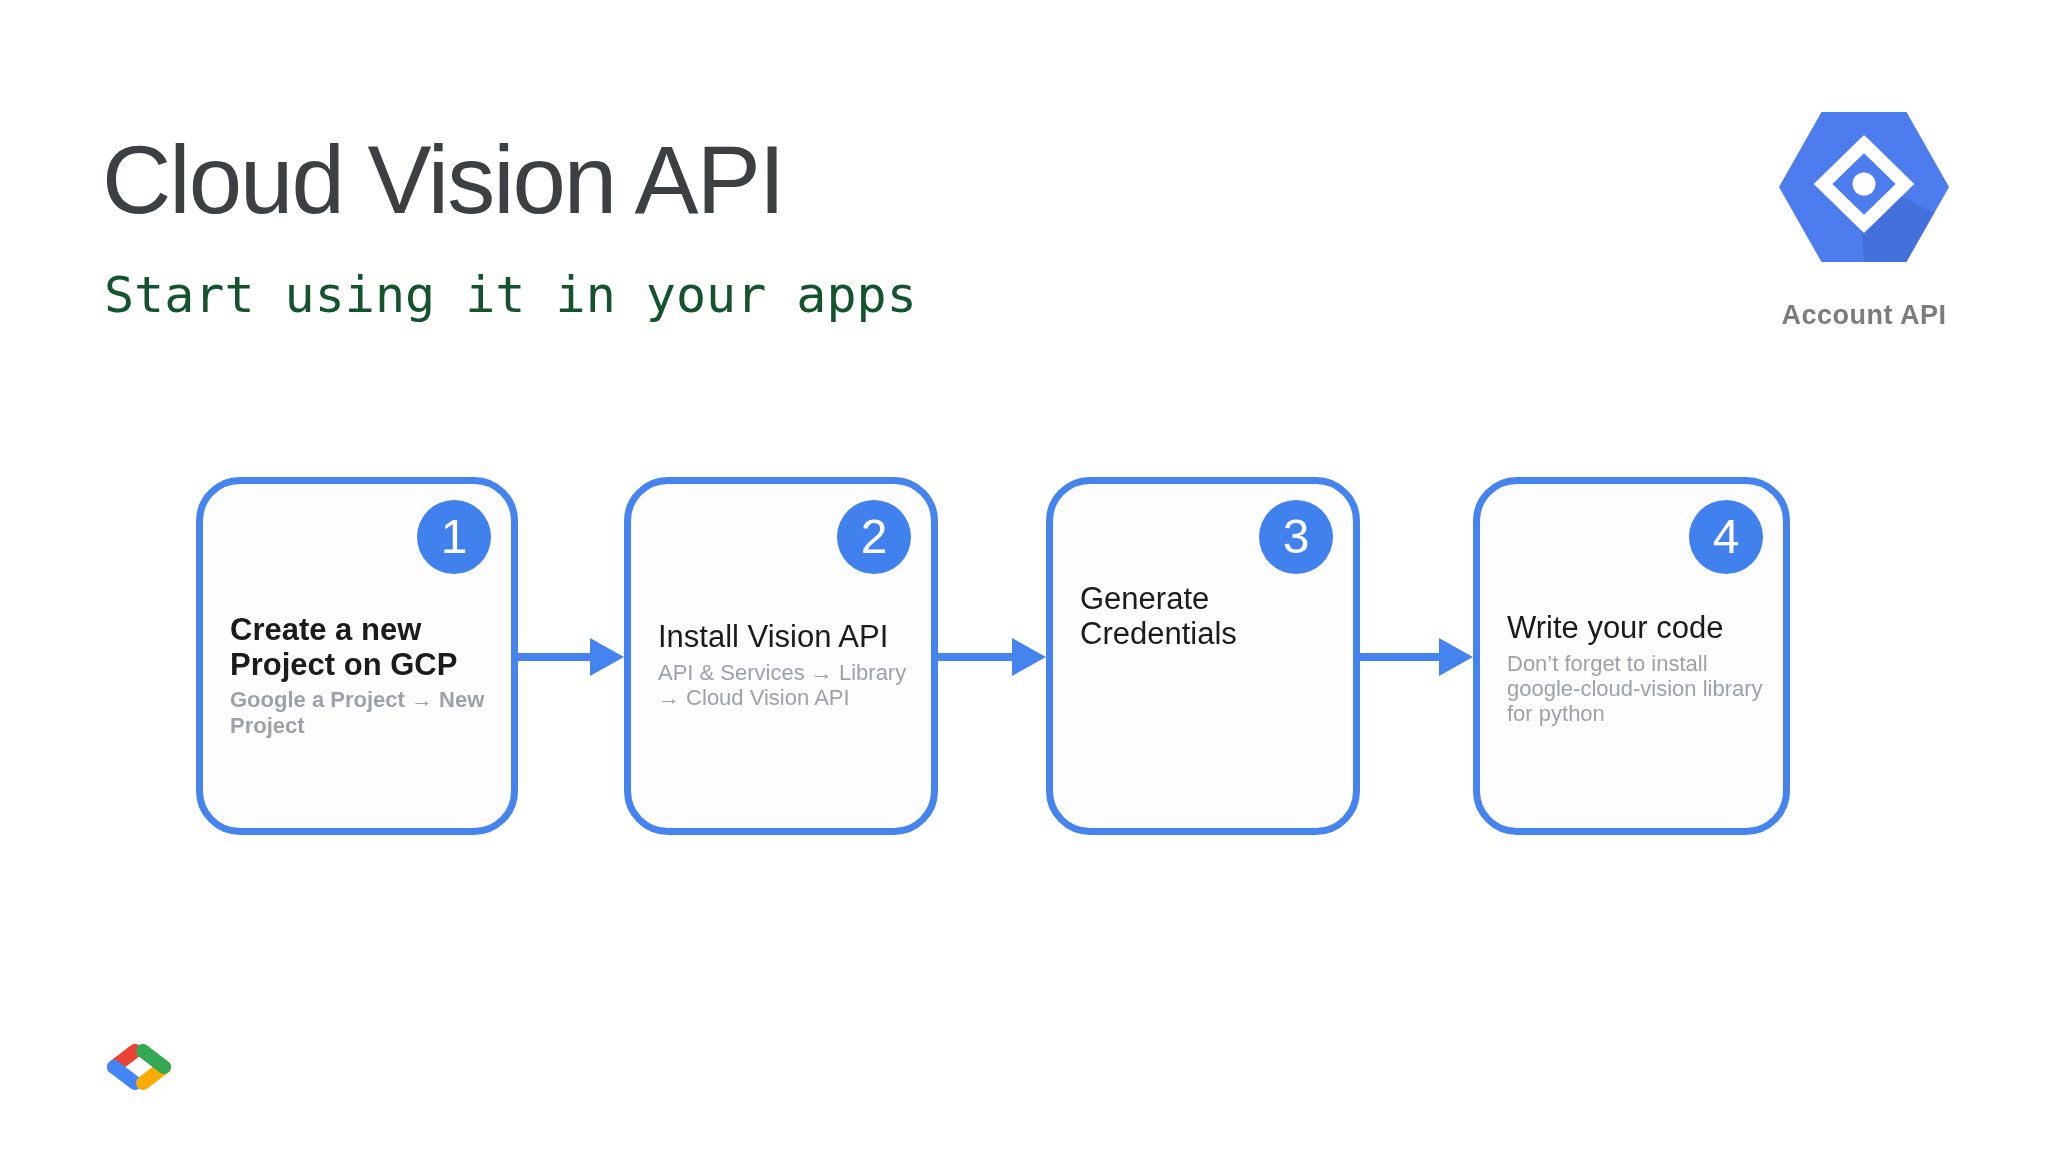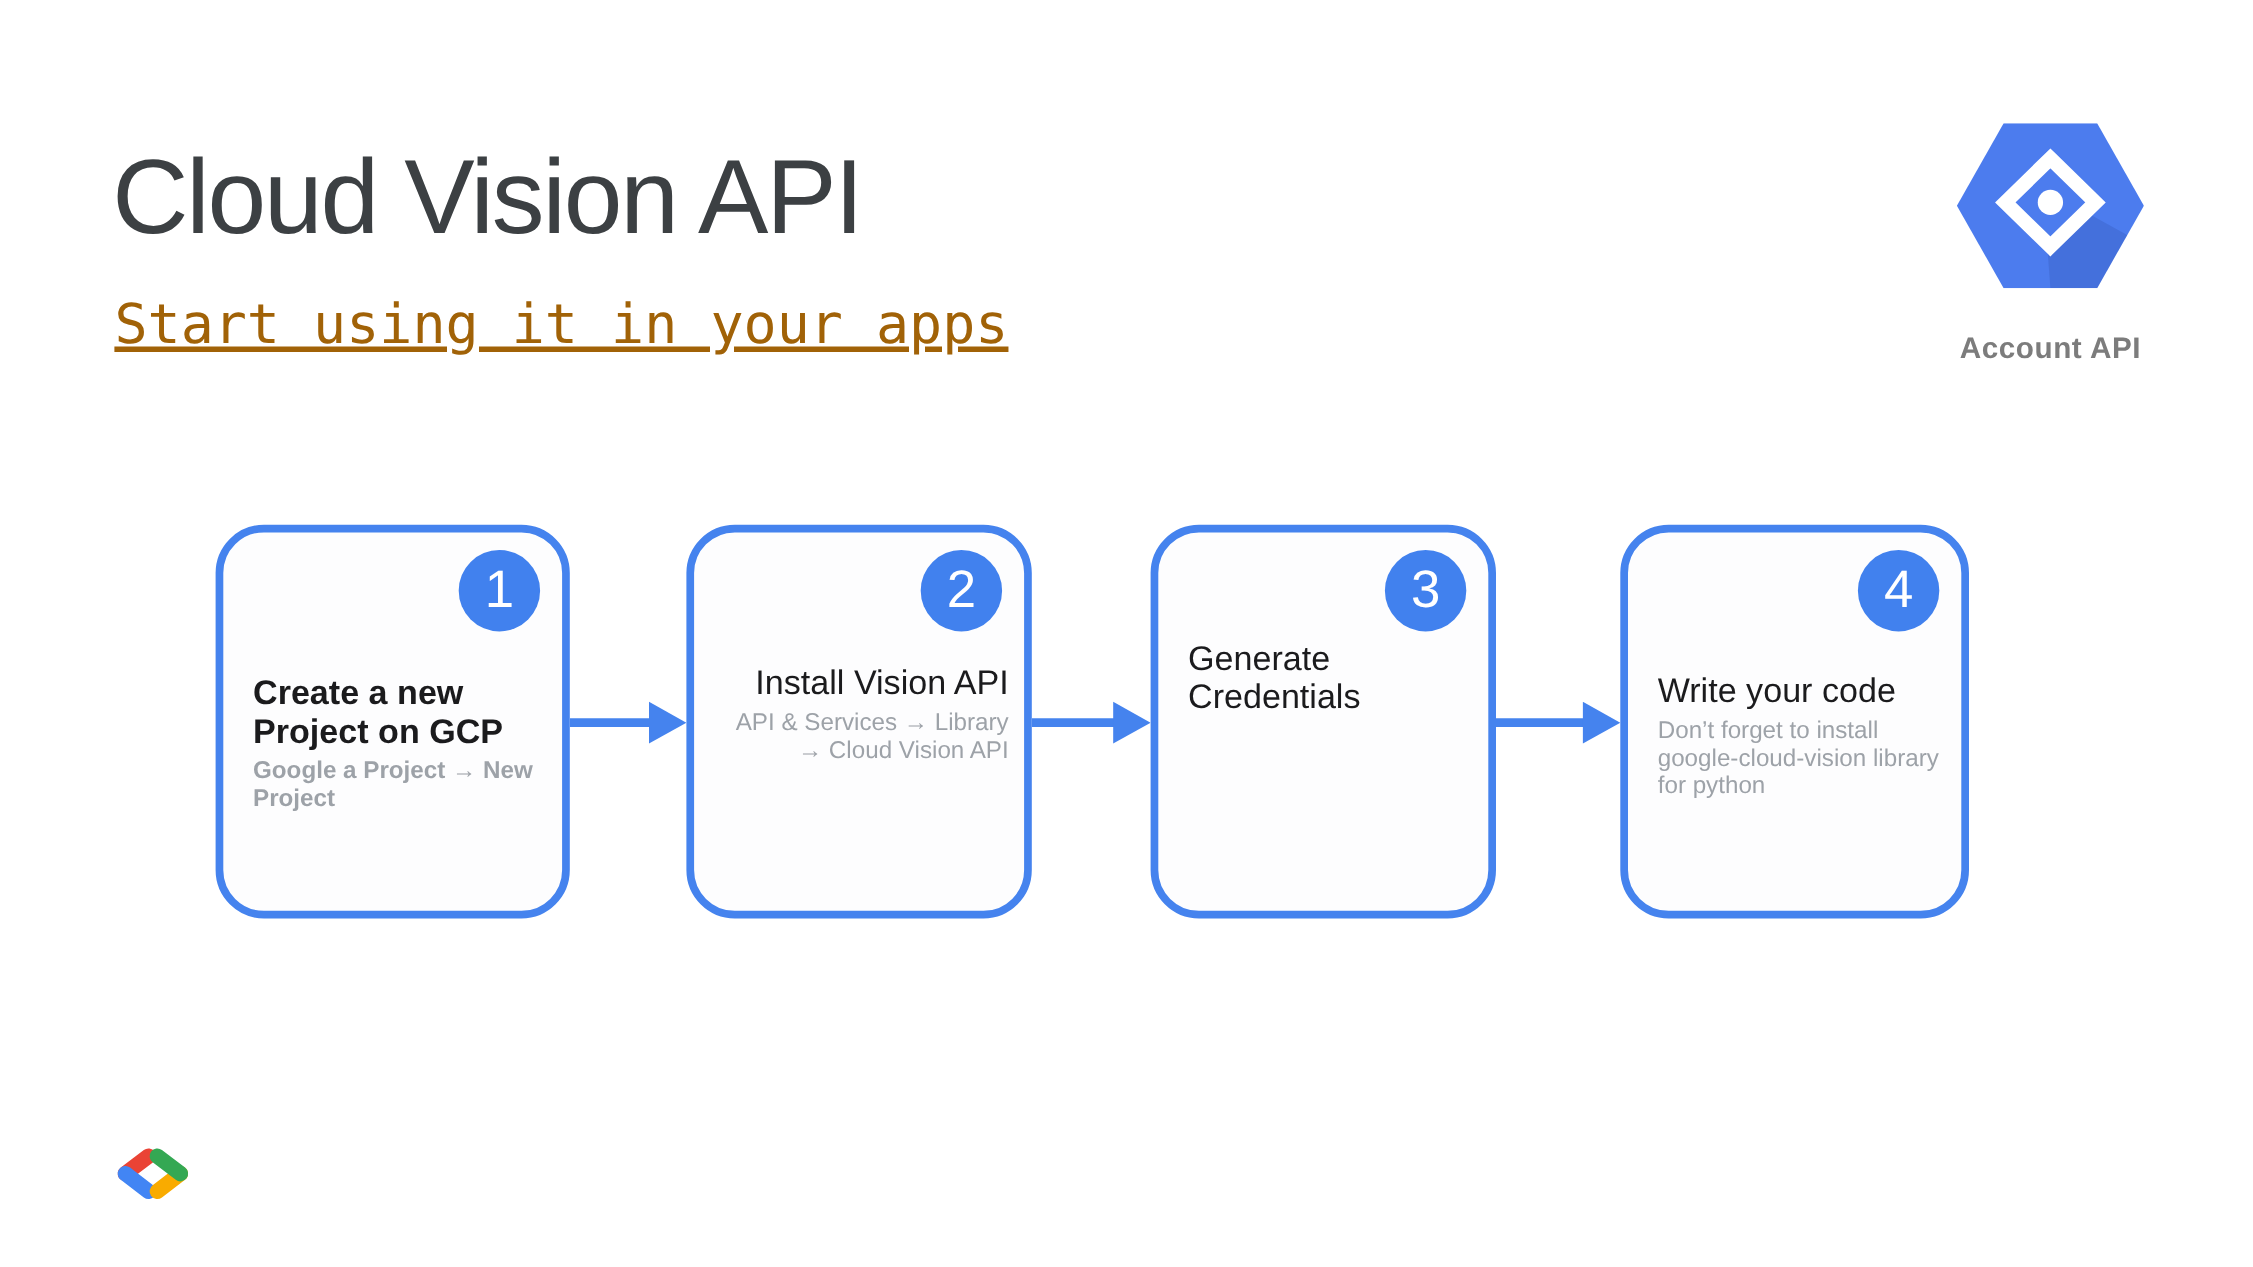--- a/index.html
+++ b/index.html
@@ -13,23 +13,22 @@
   }
   
   .title{
     position:absolute;left:102px;top:130px;
     font-size:96px;line-height:1.05;font-weight:400;
     letter-spacing:-2px;color:#3c4043;margin:0;
   }
   .subtitle{
     position:absolute;left:104px;top:268px;
     font-family:"DejaVu Sans Mono", monospace;
-    font-size:50px;line-height:1.1;color:#a16207;
+    font-size:50px;line-height:1.1;color:#14532d;
     white-space:nowrap;
-    text-decoration:underline;
   }
   
   .visionlogo{position:absolute;left:1779px;top:112px;width:170px;text-align:center;}
   .visionlabel{
     margin-top:34px;font-size:27px;font-weight:700;color:#7c7c7c;letter-spacing:0.5px;
   }
   
   .step{
     position:absolute;top:477px;height:358px;
     box-sizing:border-box;
@@ -41,21 +40,21 @@
   .step3{left:1046px;width:314px;}
   .step4{left:1473px;width:317px;}
   .badge{
     position:absolute;top:16px;right:20px;
     width:74px;height:74px;border-radius:50%;
     background:#4181EE;color:#ffffff;
     font-size:48px;line-height:74px;text-align:center;
   }
   .step-text{position:absolute;left:27px;right:14px;}
   .step1 .step-text{top:129px;font-weight:bold;}
-  .step2 .step-text{top:120px;text-align:right;}
+  .step2 .step-text{top:136px;}
   .step3 .step-text{top:98px;}
   .step4 .step-text{top:127px;}
   .step-title{
     font-size:31px;line-height:1.12;color:#1b1b1d;
     white-space:pre-line;margin-bottom:5px;
   }
   .step-sub{
     font-size:22px;line-height:1.14;color:#9da2a8;
     white-space:pre-line;
   }

